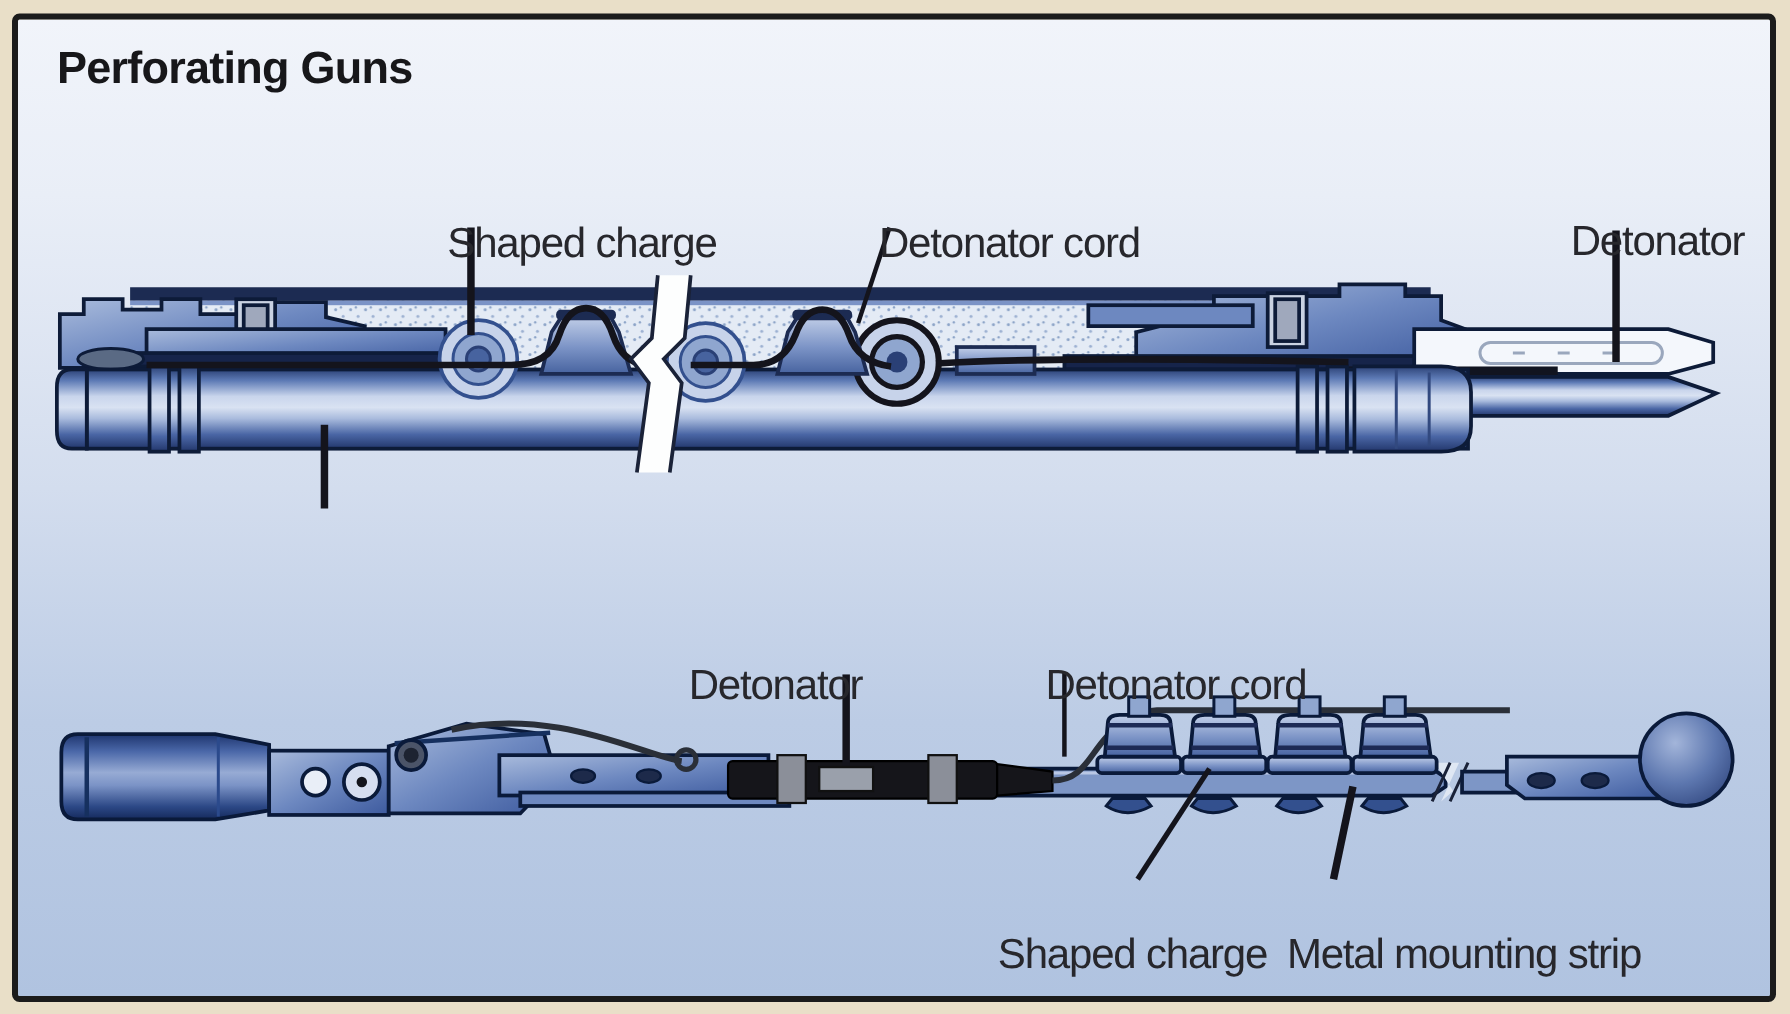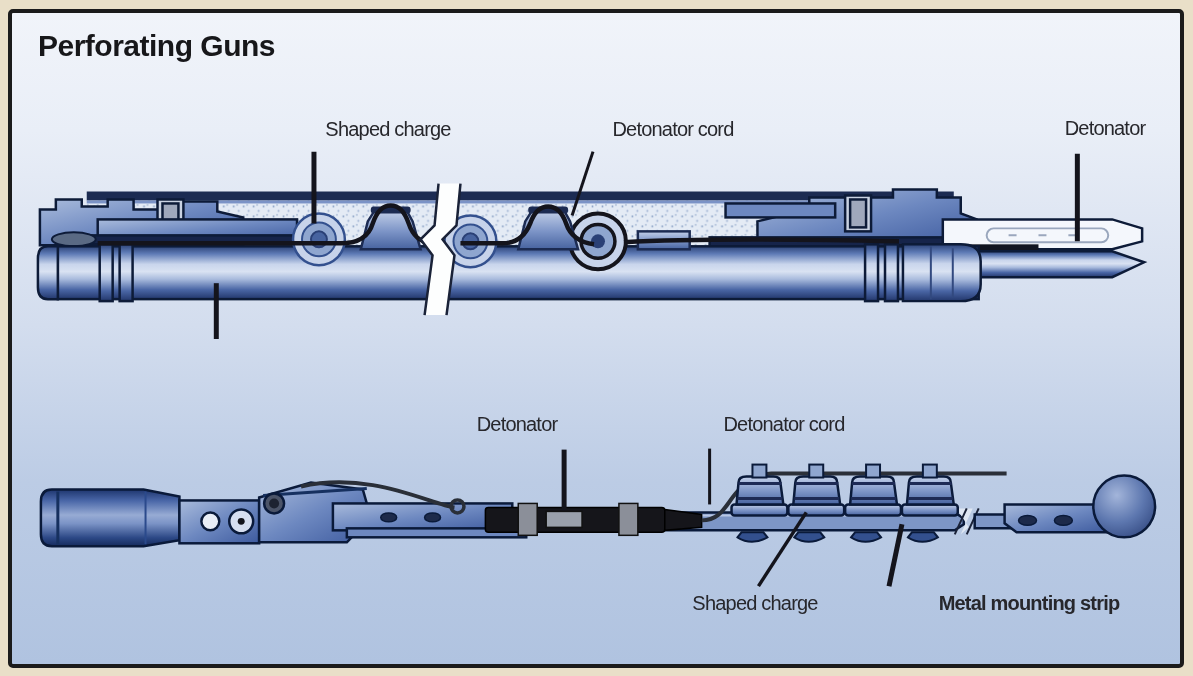--- a/index.html
+++ b/index.html
@@ -15,31 +15,31 @@
     overflow:hidden;
     padding-left:20px;
   }
   .art{position:absolute;left:0;top:0;width:100%;height:100%;}
   .title{
     position:absolute;left:26px;top:16px;
     font-size:30px;font-weight:bold;color:#17171a;letter-spacing:-0.5px;
   }
   .lbl{
     position:absolute;transform:translateX(-50%);
-    font-size:20px;color:#27272c;letter-spacing:-0.8px;white-space:nowrap;
+    font-size:28px;color:#27272c;letter-spacing:-0.8px;white-space:nowrap;margin-top:28px;
   }
   
   #lbl-t-shaped{left:376px;top:105px;}
   #lbl-t-cord{left:661px;top:105px;}
   #lbl-t-det{left:1093px;top:104px;}
   #lbl-t-housing{left:266px;top:330px;}
   #lbl-b-det{left:505px;top:400px;}
   #lbl-b-cord{left:772px;top:400px;}
   #lbl-b-shaped{left:743px;top:579px;}
-  #lbl-b-metal{left:1017px;top:579px;font-weight:bold;}
+  #lbl-b-metal{left:964px;top:579px;}
 </style>
 </head>
 <body>
 
 <div class="frame">
 
   <svg class="art" viewBox="0 0 1172 651">
     <defs>
       <linearGradient id="gCyl" x1="0" y1="0" x2="0" y2="1">
         <stop offset="0" stop-color="#2c4276"></stop>

